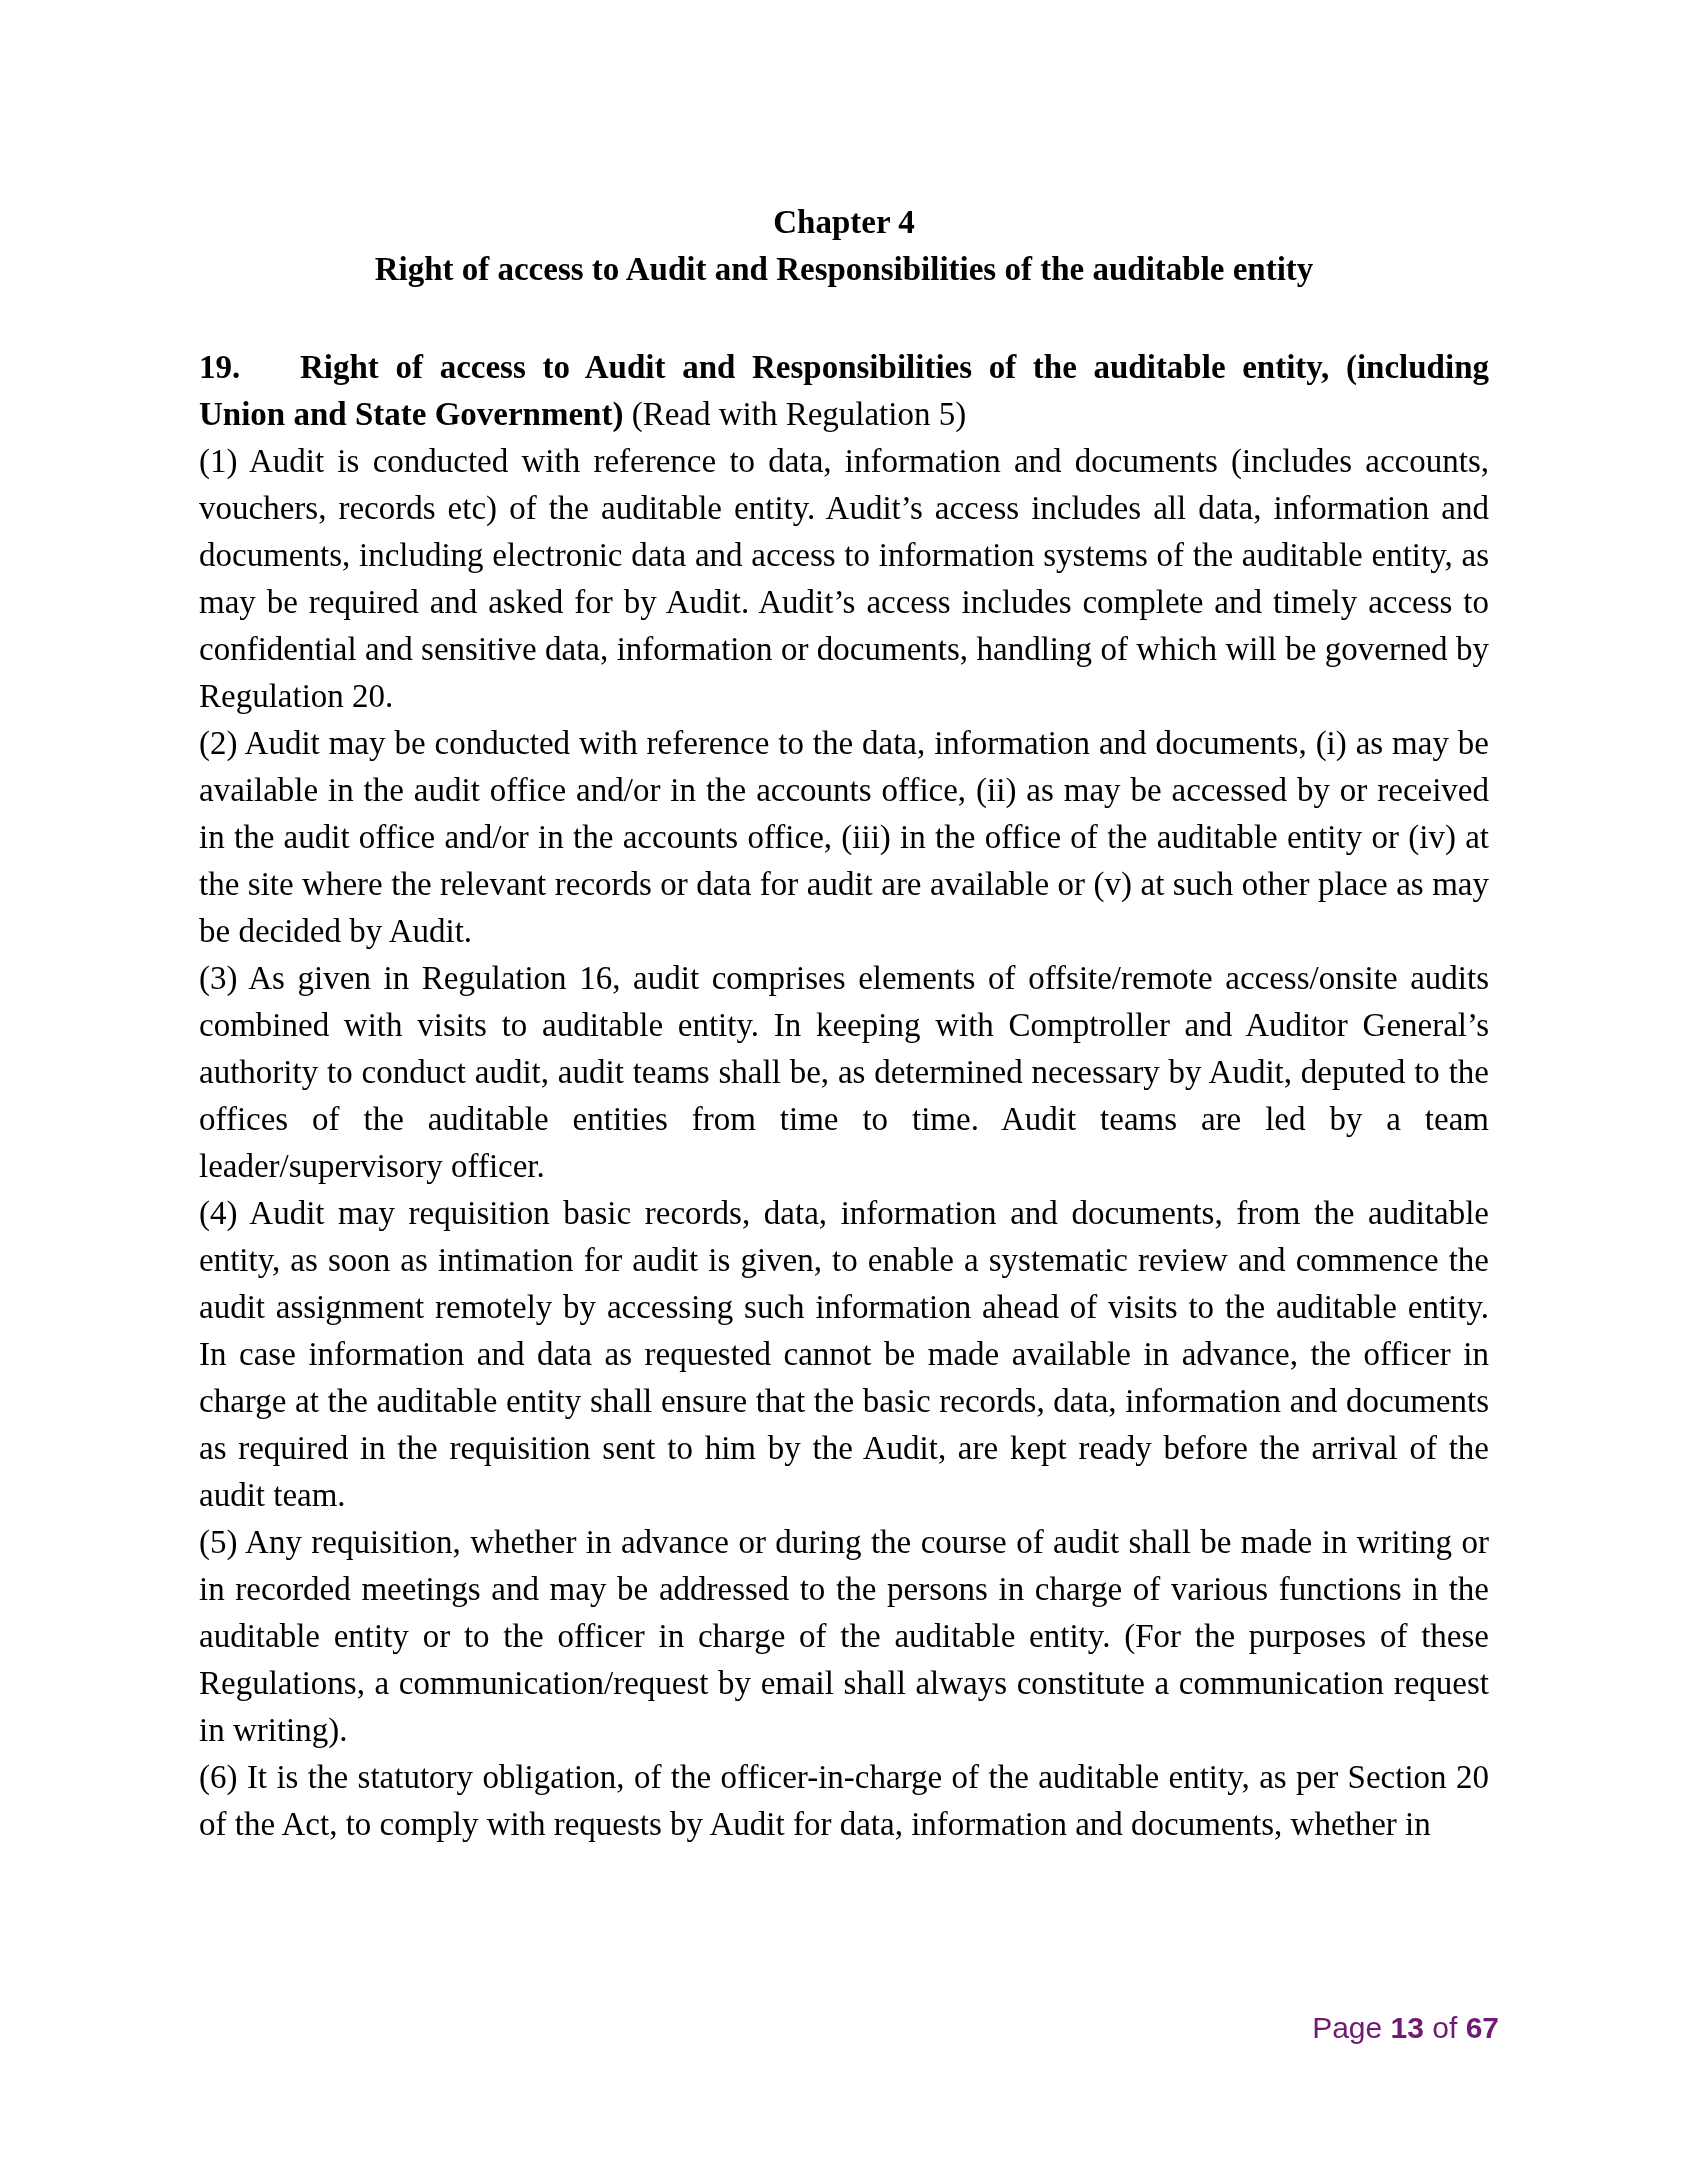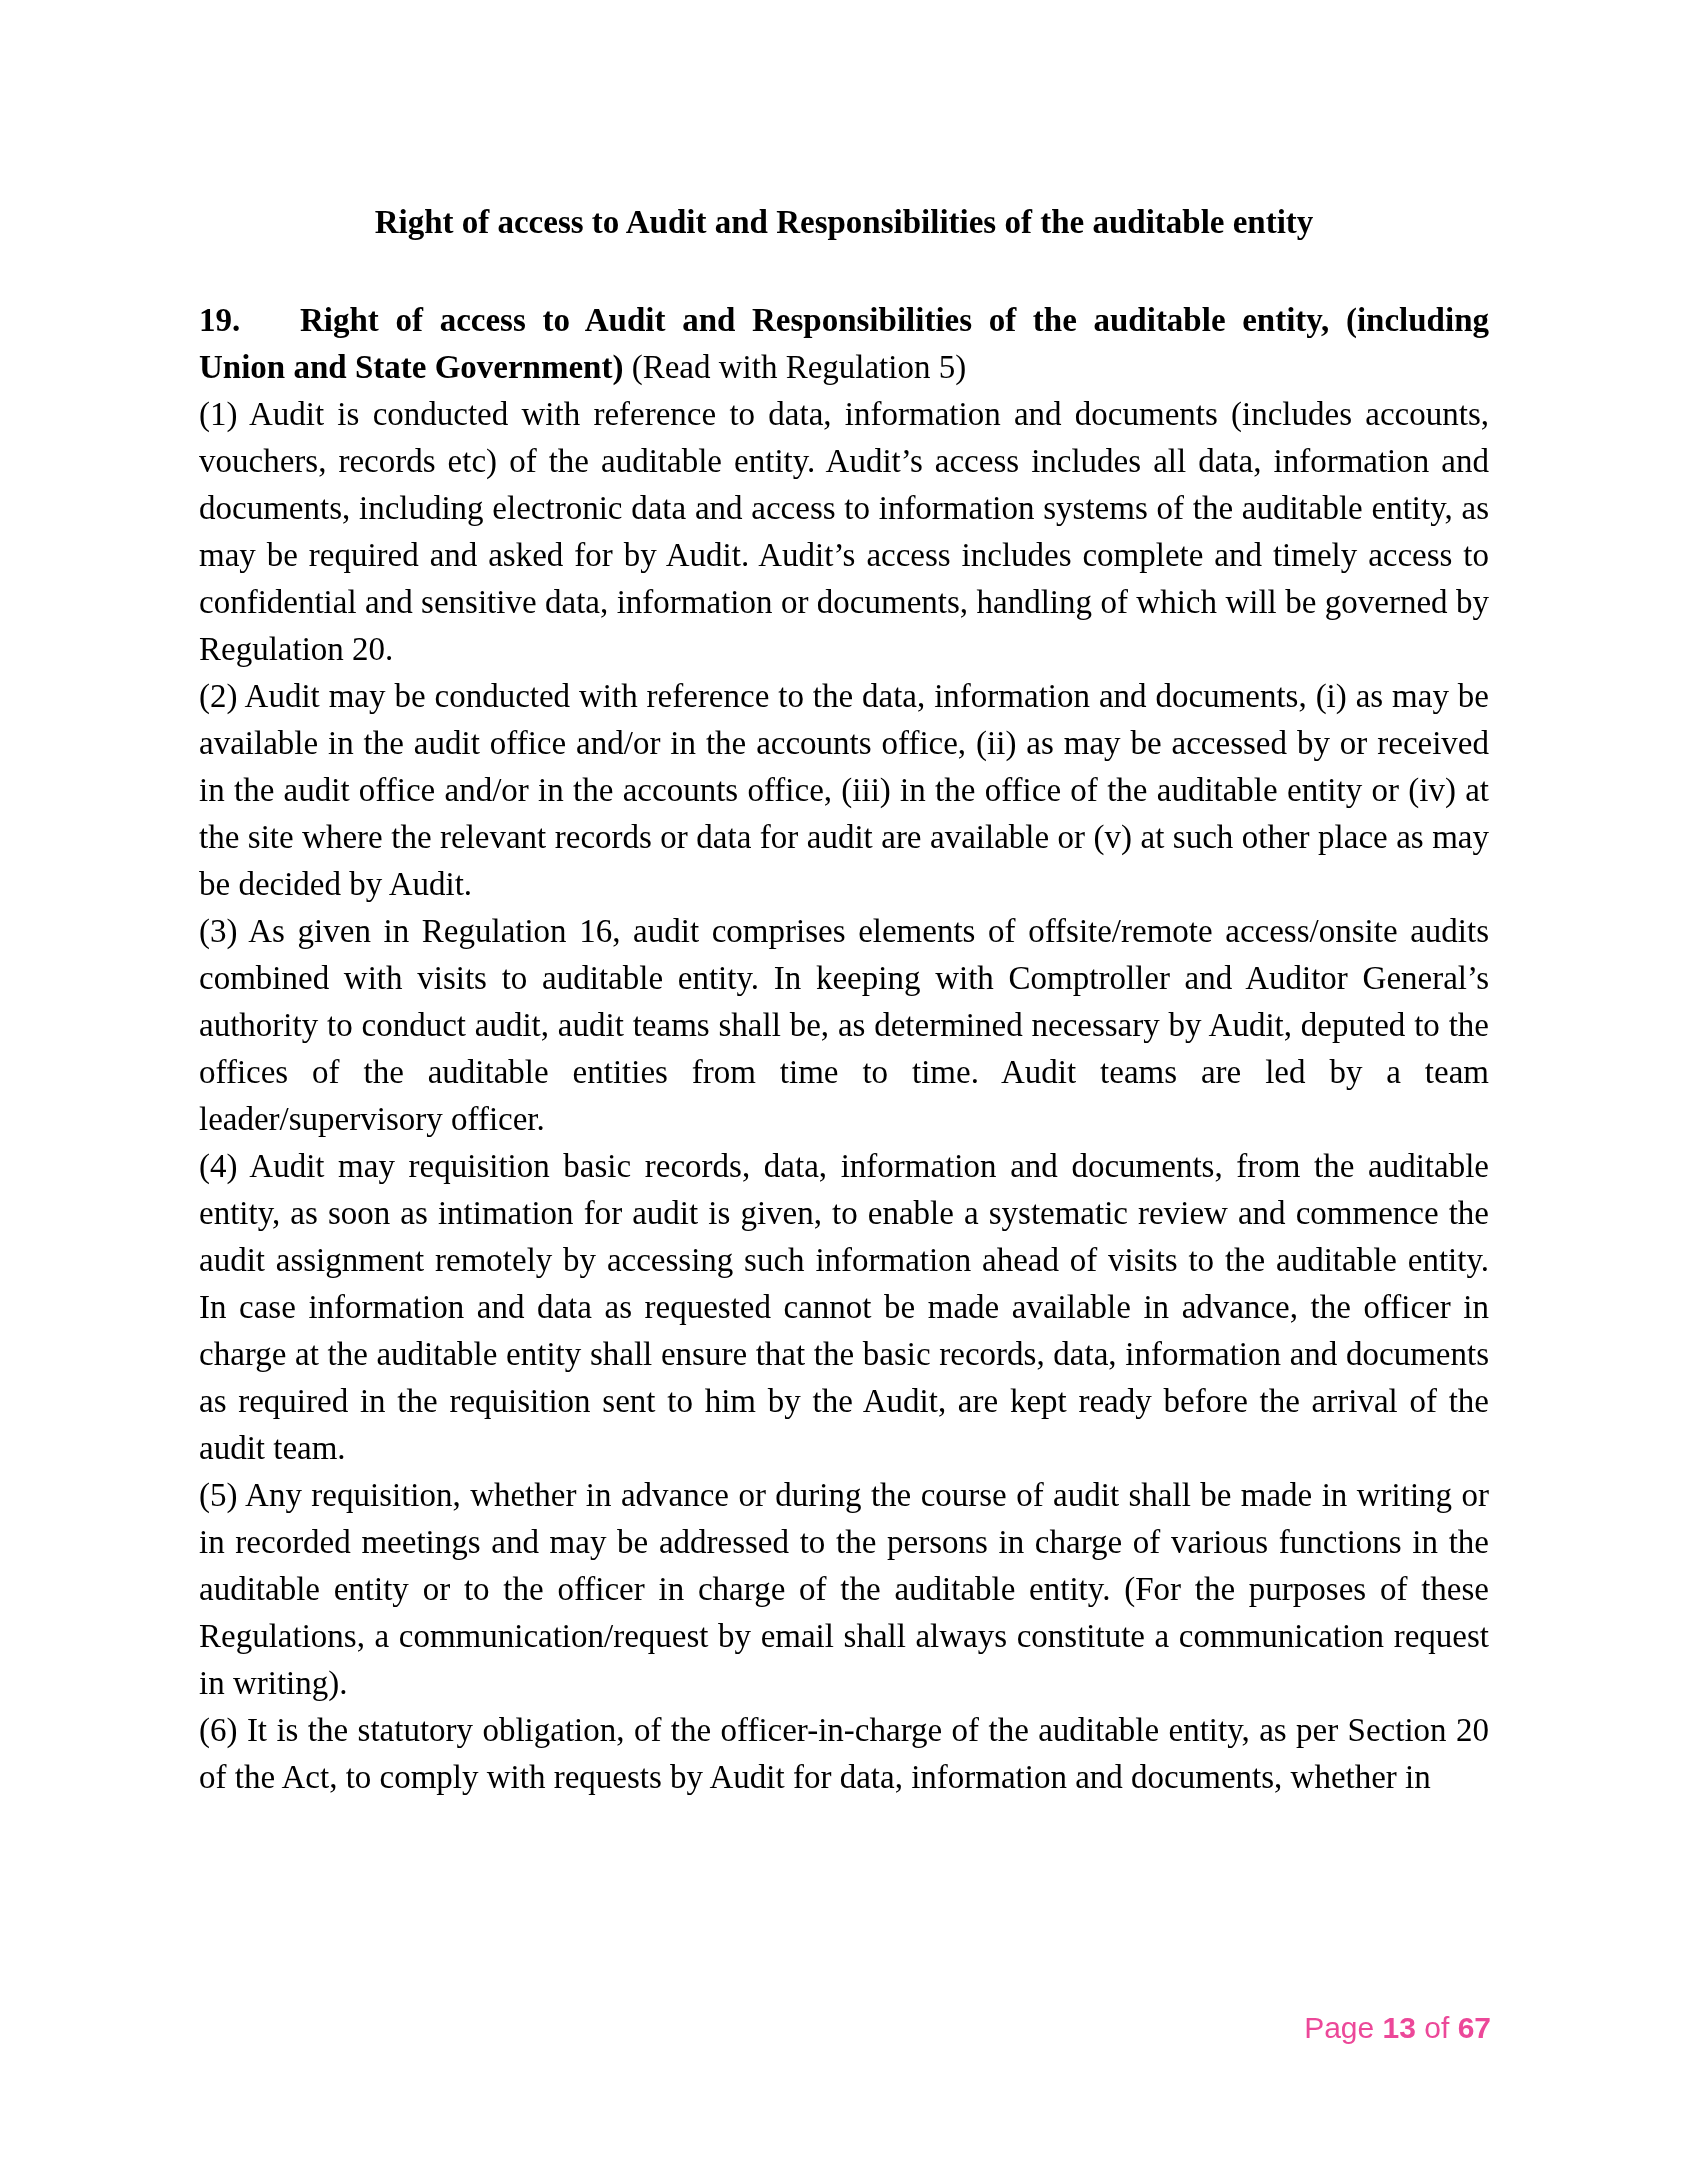--- a/index.html
+++ b/index.html
@@ -42,37 +42,38 @@
     display: inline-block;
     width: 101px;
     font-weight: bold;
   }
   .regular {
     font-weight: normal;
   }
   .footer {
     position: absolute;
     top: 2010px;
-    right: 196px;
+    right: 188px;
     font-family: "Liberation Sans", "DejaVu Sans", sans-serif;
     font-size: 30px;
     line-height: 36px;
-    color: #ec4899;
+    color: #701a75;
     white-space: pre;
   }
   .fbold {
     font-weight: bold;
   }
 </style>
 </head>
 <body>
 
 <div class="page">
   <div class="content">
 
+    <p class="center">Chapter 4</p>
 
     <p class="center">Right of access to Audit and Responsibilities of the auditable entity</p>
 
     <p class="body section-head"><span class="section-num">19.</span><span>Right of access to Audit and Responsibilities of the auditable entity, (including Union and State Government)</span><span class="regular"> (Read with Regulation 5)</span></p>
 
     <div>
 
         <p class="body">(1) Audit is conducted with reference to data, information and documents (includes accounts, vouchers, records etc) of the auditable entity. Audit’s access includes all data, information and documents, including electronic data and access to information systems of the auditable entity, as may be required and asked for by Audit. Audit’s access includes complete and timely access to confidential and sensitive data, information or documents, handling of which will be governed by Regulation 20.</p>
 
         <p class="body">(2) Audit may be conducted with reference to the data, information and documents, (i) as may be available in the audit office and/or in the accounts office, (ii) as may be accessed by or received in the audit office and/or in the accounts office, (iii) in the office of the auditable entity or (iv) at the site where the relevant records or data for audit are available or (v) at such other place as may be decided by Audit.</p>

